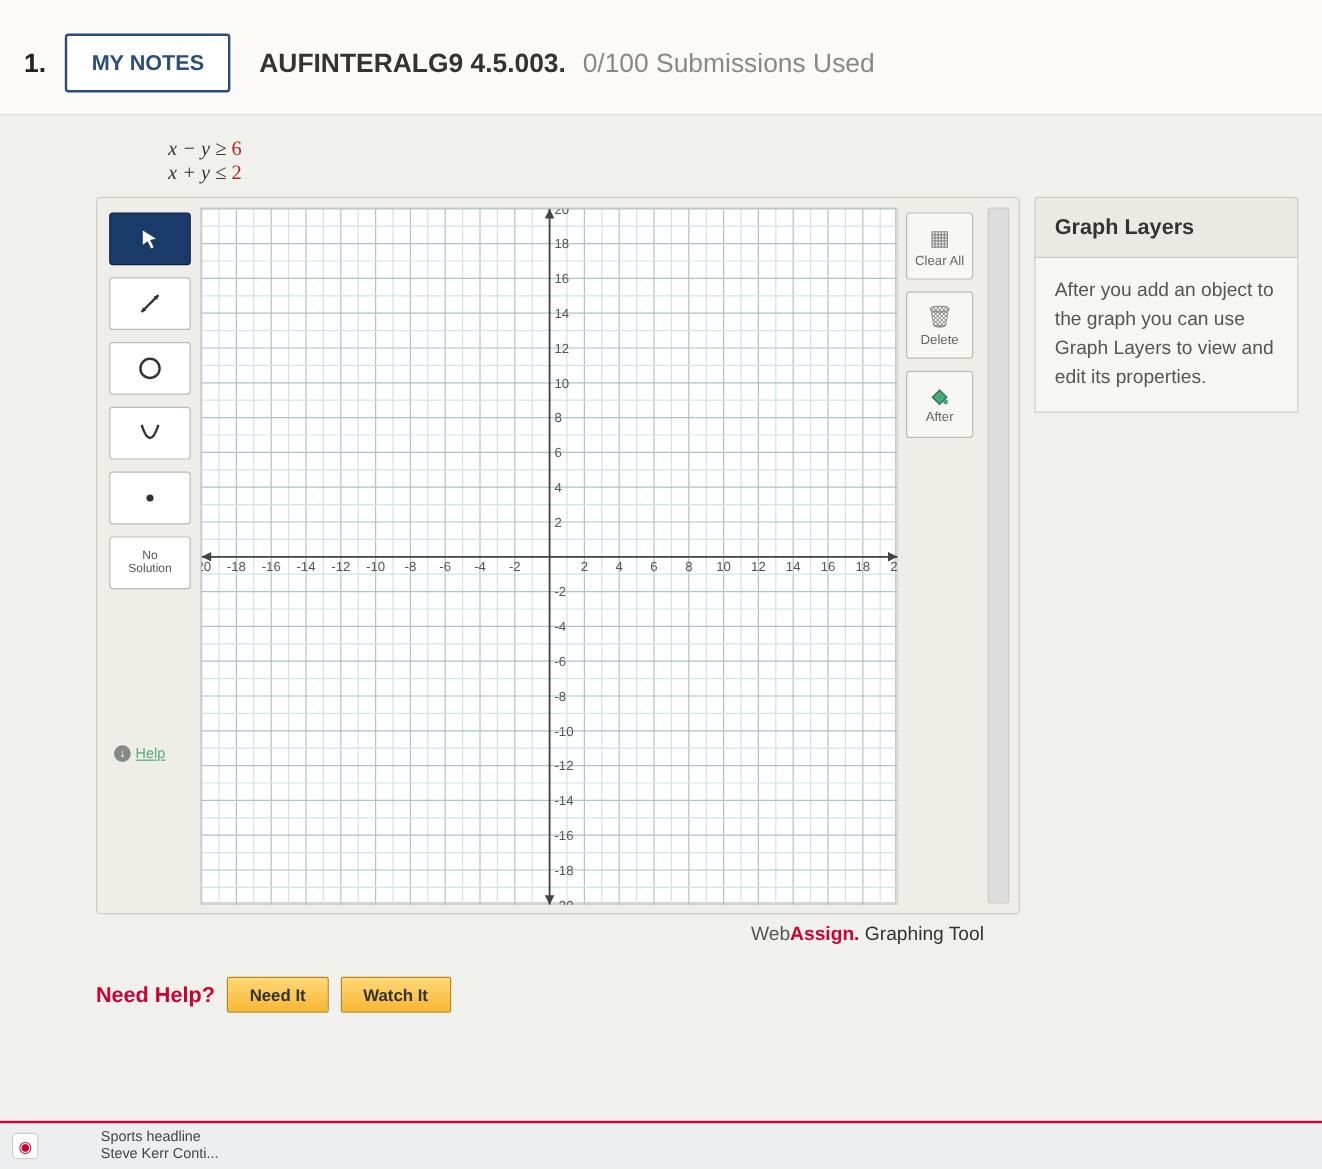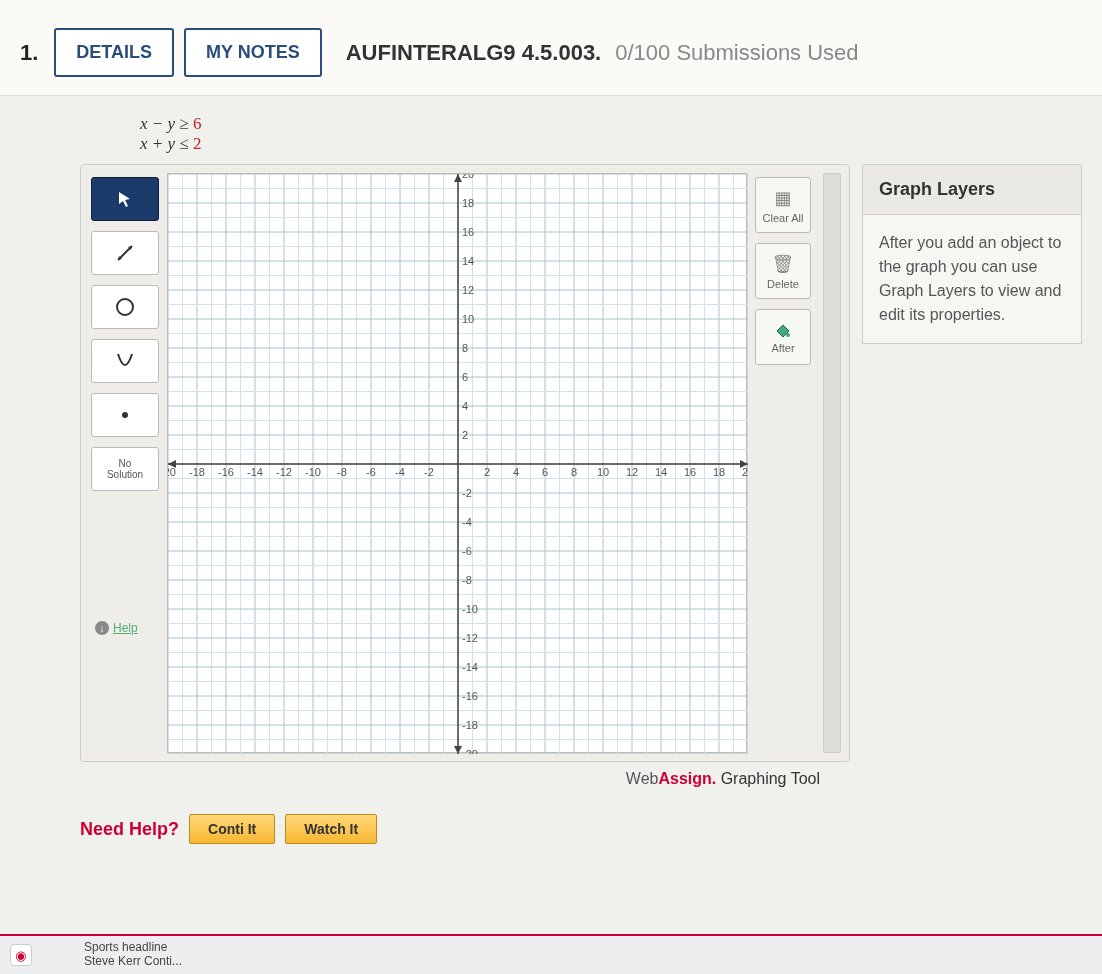--- a/index.html
+++ b/index.html
@@ -42,21 +42,20 @@
 .axis-label { font-size: 11px; fill: #555; font-family: Arial; }
 .gridline { stroke: #cfe3e8; stroke-width: 1; }
 .gridline.major { stroke: #aac4ca; }
 .axis { stroke: #444; stroke-width: 1.5; }
 </style>
 </head>
 <body>
 
 <div class="header-row">
   <span class="qnum">1.</span>
-  <button class="hdr-btn">DETAILS</button>
   <button class="hdr-btn">MY NOTES</button>
   <span class="ref">AUFINTERALG9 4.5.003.</span>
   <span class="submissions">0/100 Submissions Used</span>
 </div>
 
 <div class="content">
   <div class="equations">
     <div><span>x − y ≥ </span><span class="eq-num">6</span></div>
     <div><span>x + y ≤ </span><span class="eq-num">2</span></div>
   </div>
@@ -257,21 +256,21 @@
 
         <div class="scroll-track"></div>
       </div>
 
       <div class="brand">
         <span class="wa1">Web</span><span class="wa2">Assign.</span><span> Graphing Tool</span>
       </div>
 
       <div class="need-help">
         <span class="nh-label">Need Help?</span>
-        <button class="nh-btn">Conti It</button>
+        <button class="nh-btn">Need It</button>
         <button class="nh-btn">Watch It</button>
       </div>
     </div>
 
     <div class="layers-panel">
       <div class="layers-hdr">Graph Layers</div>
       <div class="layers-body">After you add an object to the graph you can use Graph Layers to view and edit its properties.</div>
     </div>
   </div>
 </div>

